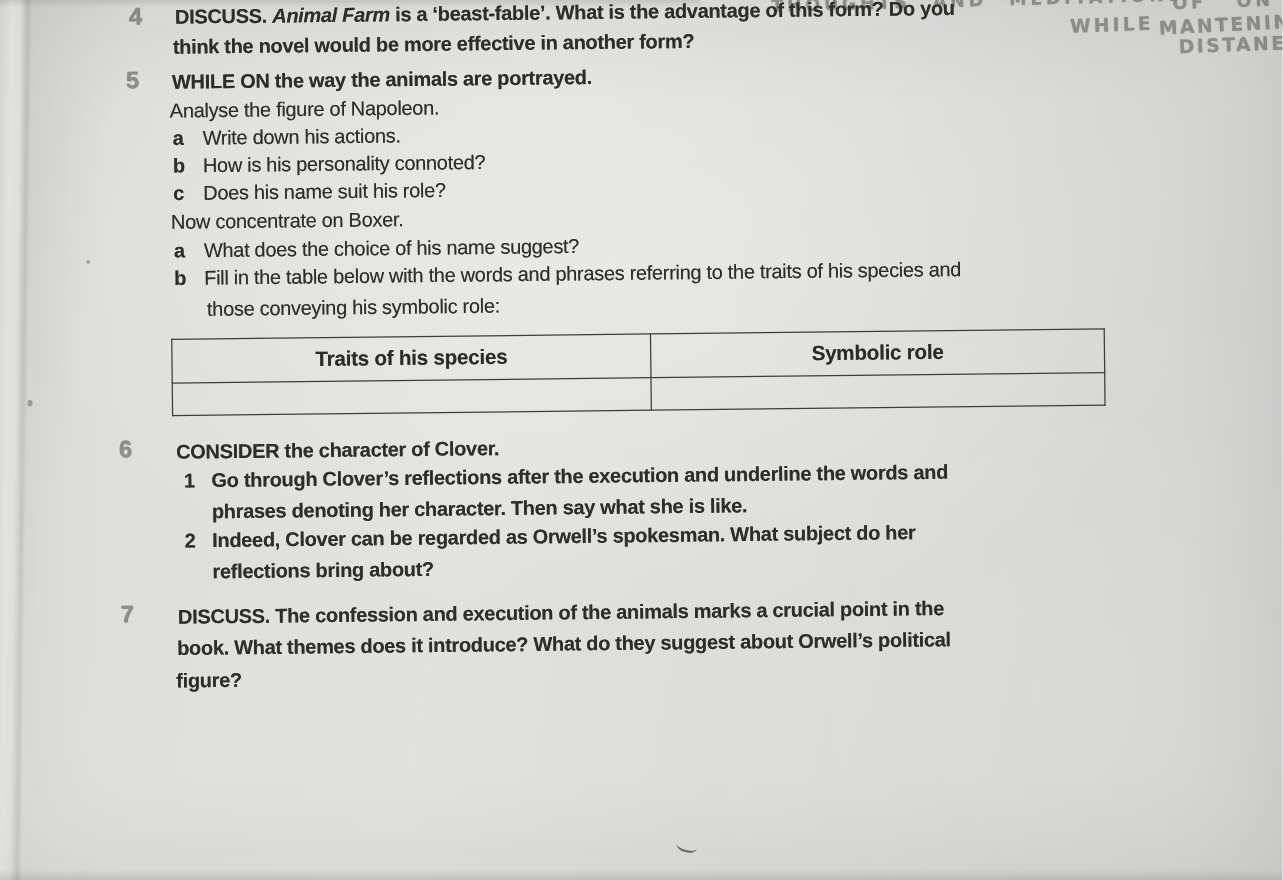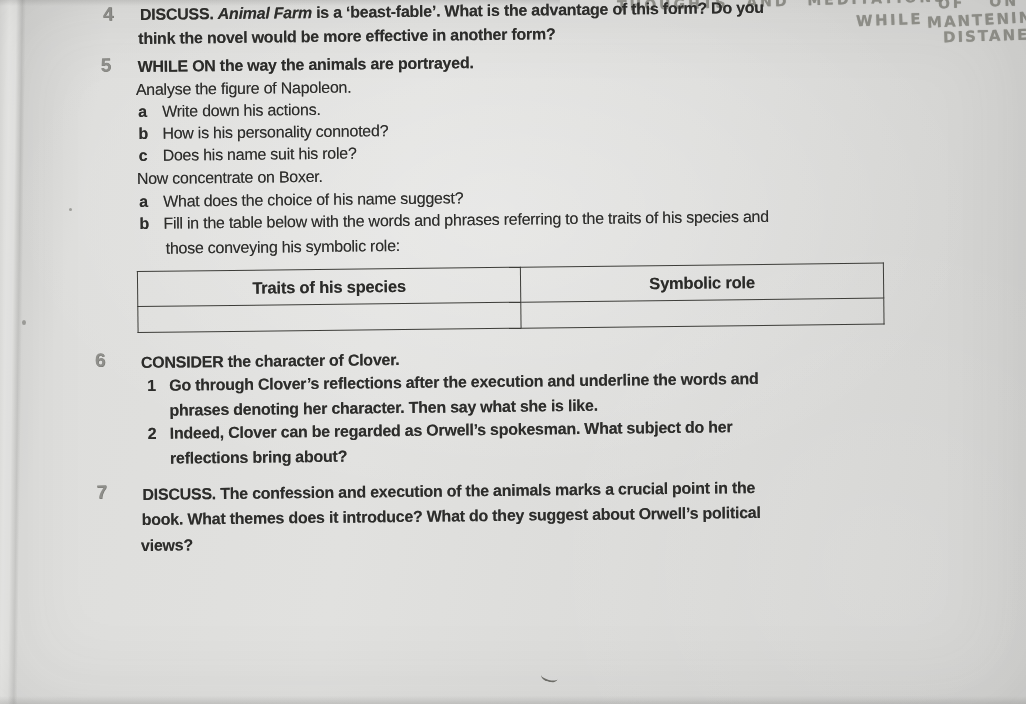--- a/index.html
+++ b/index.html
@@ -99,21 +99,21 @@
   <span class="num" style="left:94px;top:349px">6</span>
   <div class="line b" style="left:140px;top:354px"><span>CONSIDER </span><span>the character of Clover.</span></div>
   <div class="line w6" style="left:146px;top:377px"><span class="marker mw22">1</span><span>Go through Clover’s reflections after the execution and underline the words and</span></div>
   <div class="line w6" style="left:168px;top:402px">phrases denoting her character. Then say what she is like.</div>
   <div class="line w6" style="left:146px;top:425px"><span class="marker mw22">2</span><span>Indeed, Clover can be regarded as Orwell’s spokesman. What subject do her</span></div>
   <div class="line w6" style="left:168px;top:450px">reflections bring about?</div>
 
   <span class="num" style="left:94px;top:481px">7</span>
   <div class="line b" style="left:140px;top:486px"><span>DISCUSS. </span><span>The confession and execution of the animals marks a crucial point in the</span></div>
   <div class="line b" style="left:139px;top:511px">book. What themes does it introduce? What do they suggest about Orwell’s political</div>
-  <div class="line b" style="left:138px;top:537px">views?</div>
+  <div class="line b" style="left:138px;top:537px">figure?</div>
 
 </div>
 
 <div class="edge-left"></div>
 <div class="edge-bottom"></div>
 <div class="edge-top"></div>
 <div class="speck" style="left:22px;top:320px;width:4px;height:5px;"></div>
 <div class="speck" style="left:69px;top:208px;width:3px;height:3px;"></div>
 <div class="pencil-tick"></div>
 <div class="vignette"></div>

